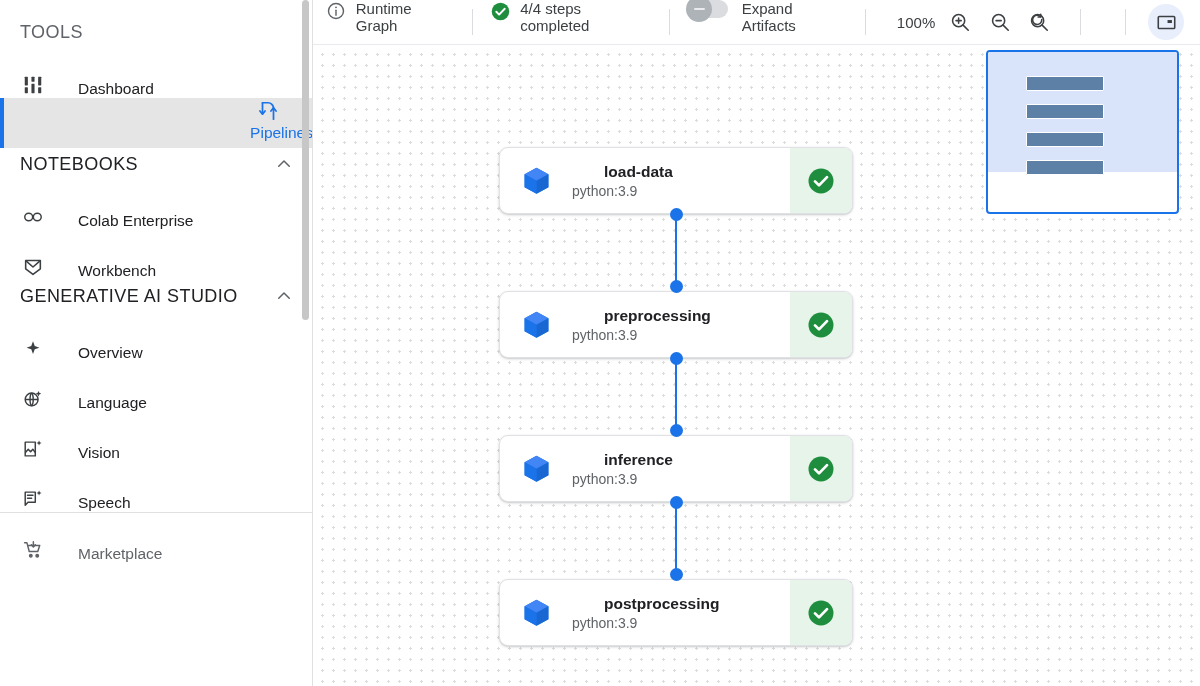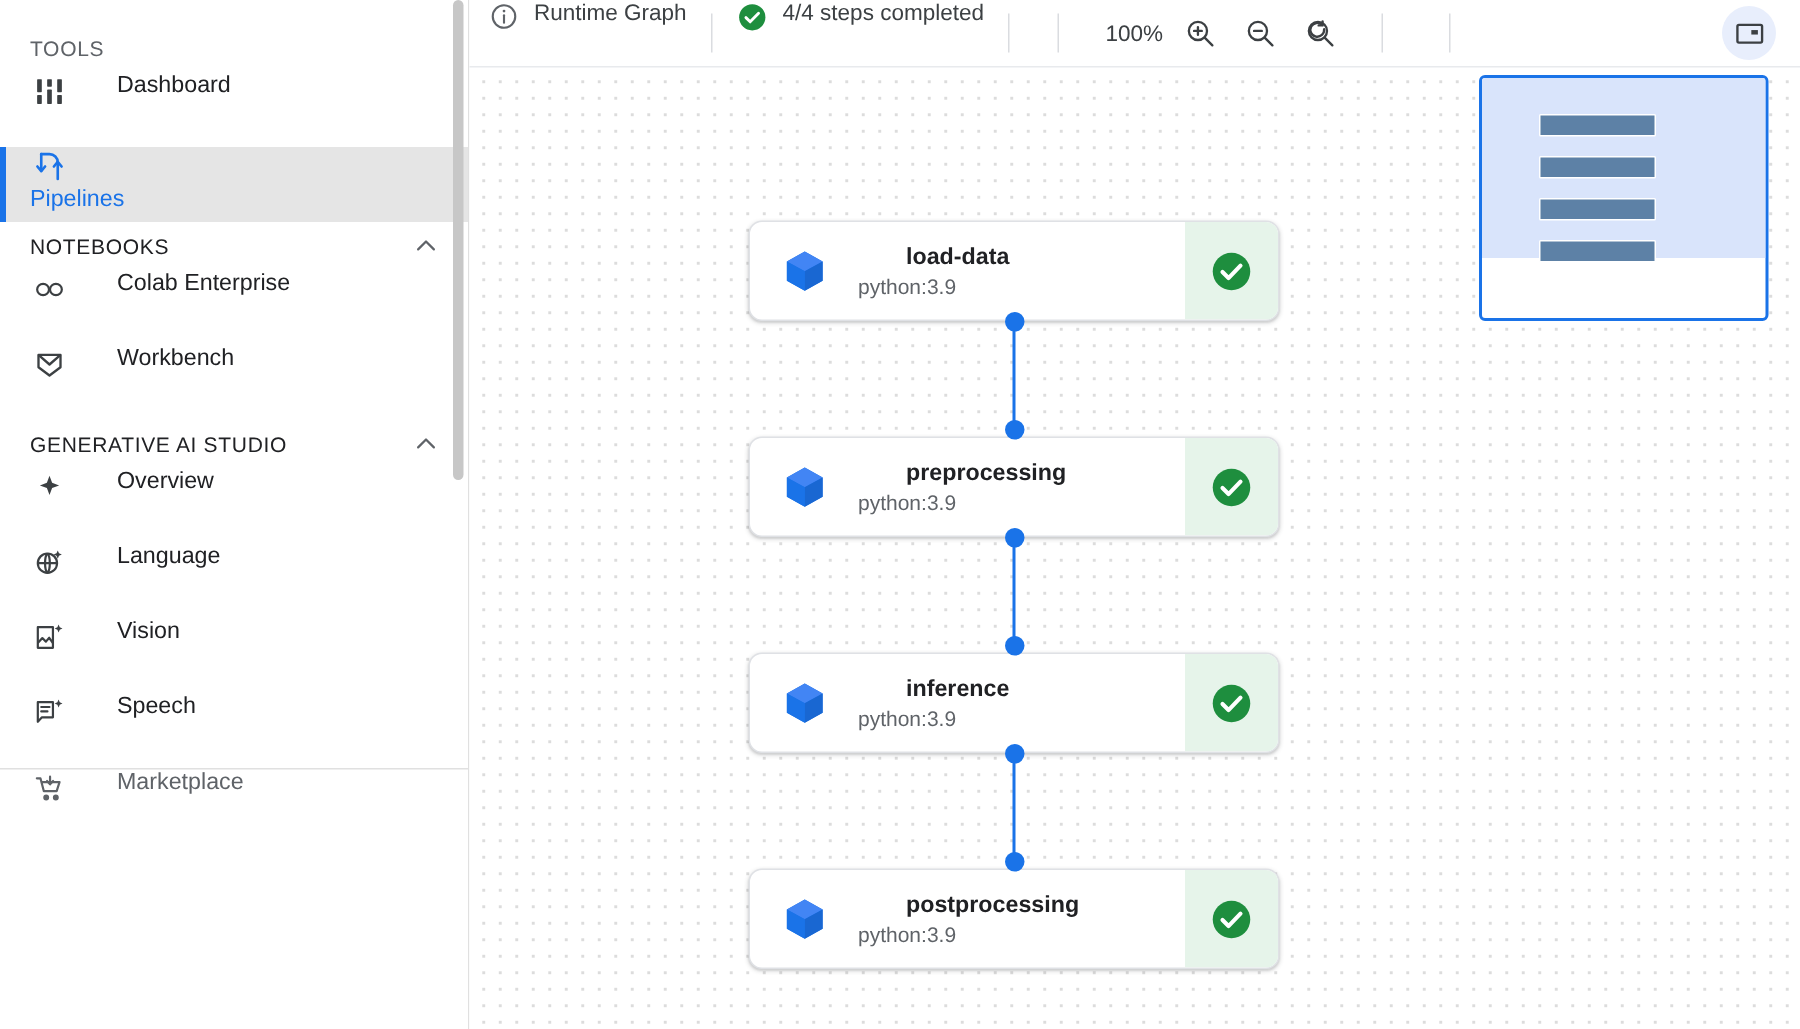--- a/index.html
+++ b/index.html
@@ -17,30 +17,30 @@
     background: #fff;
     border-right: 1px solid #e0e0e0;
     flex: 0 0 313px;
     overflow: hidden;
   }
   .side-scroll { position: relative; width: 313px; height: 686px; }
 
   .section-header {
     display: flex; align-items: center;
     height: 32px; padding: 0 20px;
-    font-size: 14px; letter-spacing: .45px;
+    font-size: 18px; letter-spacing: .45px;
     color: #5f6368; font-weight: 400;
   }
   .section-header.dark { color: #202124; }
   .section-header .sh-label { flex: 1; }
   .chev { width: 18px; height: 18px; flex: 0 0 18px; color: #5f6368; }
 
   .nav-item {
     position: relative;
-    display: flex; align-items: flex-start;
+    display: flex; align-items: flex-end;
     height: 50px; padding-left: 20px;
     cursor: pointer; text-decoration: none;
   }
   .nav-item .ic {
     width: 26px; height: 26px; flex: 0 0 26px;
     display: flex; align-items: center; justify-content: center;
     color: #3c4043; margin-right: 32px;
   }
   .nav-item .lbl { font-size: 15.5px; color: #202124; }
   .nav-item.active { background: #e5e5e5; flex-direction: column; }
@@ -331,20 +331,28 @@
           <svg width="21" height="21" viewBox="0 0 24 24">
             <circle cx="12" cy="12" r="10" fill="#1e8e3e"></circle>
             <path d="M7.2 12.3l3.2 3.2 6.4-6.6" fill="none" stroke="#fff" stroke-width="2.2" stroke-linecap="round" stroke-linejoin="round"></path>
           </svg>
         </span>
         <span class="tb-text">4/4 steps completed</span>
       </div>
 
       <div class="tb-sep"></div>
 
+      <div class="tb-group">
+        <span class="toggle">
+          <span class="knob">
+              <span class="dash"></span>
+            </span>
+        </span>
+        <span class="tb-text">Expand Artifacts</span>
+      </div>
 
       <div class="tb-sep"></div>
 
       <span class="zoom-pct">100%</span>
 
       <span class="zoom-btn">
         <svg width="22" height="22" viewBox="0 0 24 24" fill="none" stroke="currentColor" stroke-width="1.7" stroke-linecap="round">
           <circle cx="10.5" cy="10.5" r="6.6"></circle>
             <path d="M15.4 15.4L21 21"></path>
             <path d="M7.7 10.5h5.6M10.5 7.7v5.6"></path>

